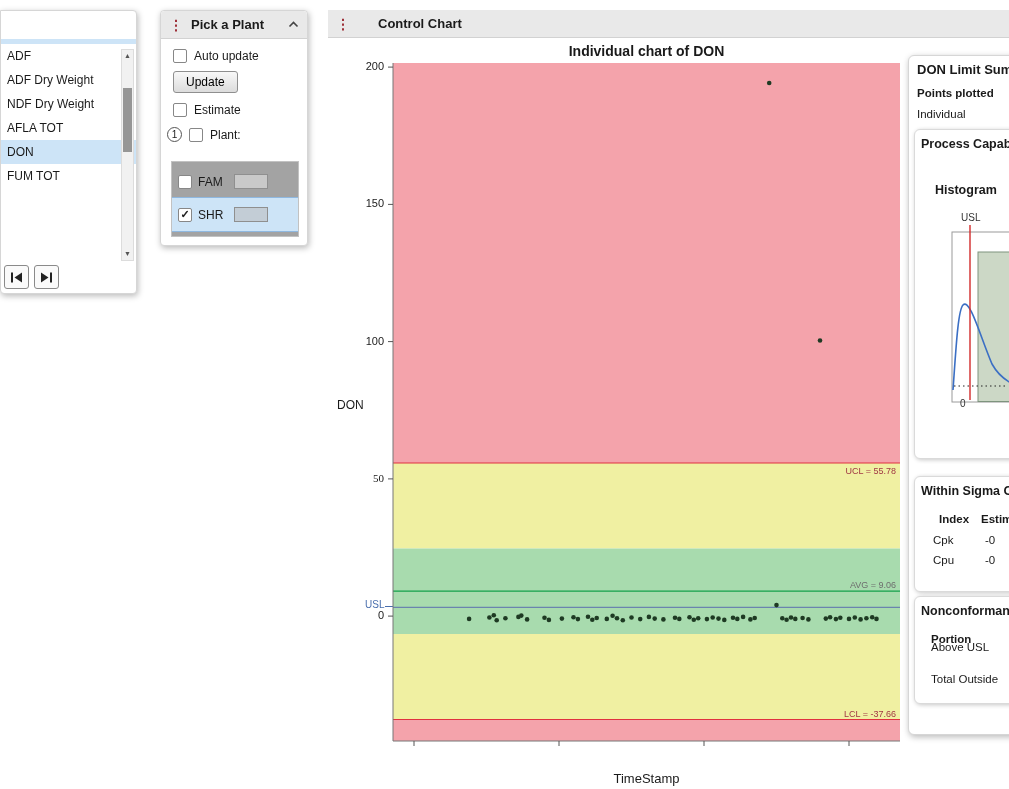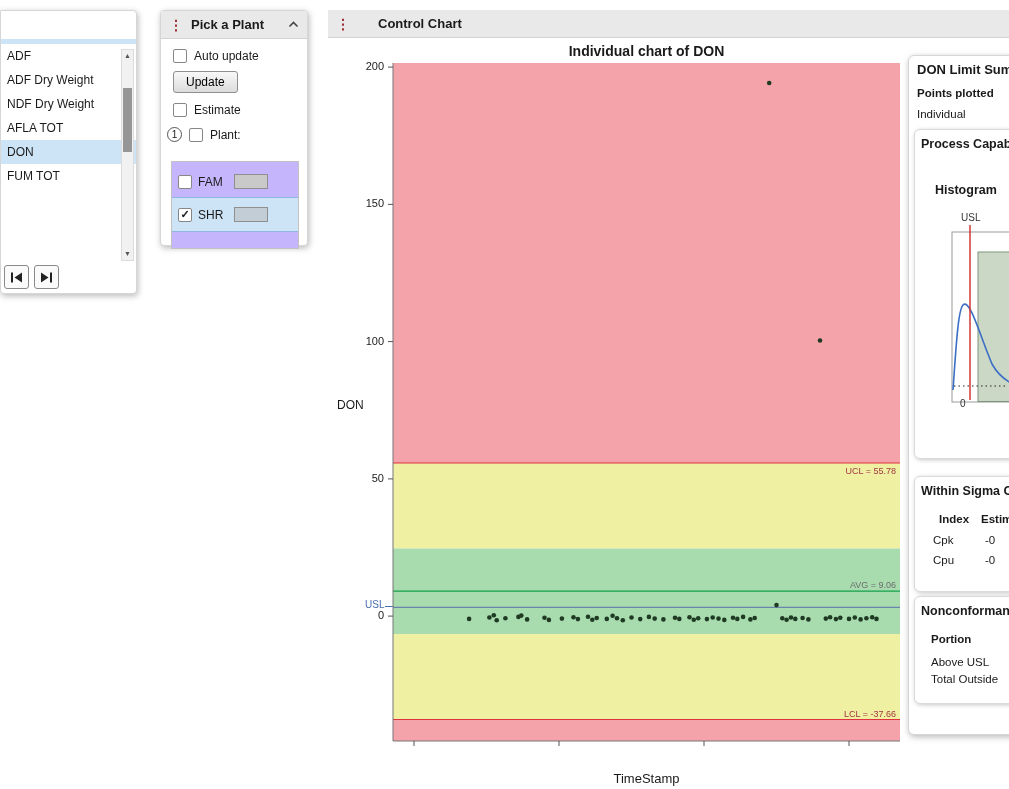--- a/index.html
+++ b/index.html
@@ -33,22 +33,22 @@
 
   
   .plant-card{left:160px;top:10px;width:148px;height:236px}
   .checkbox{width:14px;height:14px;min-width:14px;border:1px solid #878787;background:#fff;border-radius:2px;
     display:inline-flex;align-items:center;justify-content:center;font-size:11px;font-weight:bold;color:#222;cursor:pointer}
   .ctl-row{display:flex;align-items:center;gap:7px;margin:10px 0 0 12px;font-size:12px}
   .update-btn{margin:8px 0 0 12px;font-size:12px;padding:3px 12px;border:1px solid #8f8f8f;border-radius:3px;
     background:linear-gradient(#f8f8f8,#dcdcdc);cursor:pointer;font-family:inherit}
   .step-circle{width:15px;height:15px;border:1px solid #555;border-radius:50%;display:inline-flex;
     align-items:center;justify-content:center;font-size:10px;background:#fff}
-  .plant-box{position:absolute;left:10px;top:150px;width:128px;height:88px;border:1px solid #c2c2c2;
-    background:#c4b5fd;overflow:hidden;padding-top:3px}
+  .plant-box{position:absolute;left:10px;top:150px;width:128px;height:76px;border:1px solid #c2c2c2;
+    background:#a3a3a3;overflow:hidden;padding-top:3px}
   .plant-row{display:flex;align-items:center;gap:6px;height:33px;padding:0 6px;cursor:pointer}
   .plant-row.selected{background:#cde4f7;outline:1px solid #8fb8e0}
   .plant-label{font-size:12px;width:30px}
   .swatch{width:34px;height:15px;border:1px solid #8f8f8f}
 
   
   .chart-card{left:328px;top:10px;width:700px;height:779px;border-radius:0;border:none;box-shadow:none}
   .chart-card .panel-header{border-radius:0}
   .chart-title{position:absolute;left:65px;top:33px;width:507px;text-align:center;font-size:14px;font-weight:bold}
   .plot{position:absolute;left:65px;top:53px;width:507px;height:678px}
@@ -242,21 +242,21 @@
         <line x1="-5" x2="0" y1="141.4" y2="141.4" stroke="#555"></line>
         <line x1="-5" x2="0" y1="4.1" y2="4.1" stroke="#555"></line>
         <line x1="21.0" x2="21.0" y1="678" y2="683" stroke="#555"></line>
         <line x1="166.0" x2="166.0" y1="678" y2="683" stroke="#555"></line>
         <line x1="311.0" x2="311.0" y1="678" y2="683" stroke="#555"></line>
         <line x1="456.0" x2="456.0" y1="678" y2="683" stroke="#555"></line>
       </svg>
   </div>
   <div class="yticks">
       <div class="ytick" style="top: 599.105px;">0</div>
-      <div class="ytick" style="top: 461.858px;">50</div>
+      <div class="ytick" style="top: 461.858px; font-family: Liberation Serif, serif;">50</div>
       <div class="ytick" style="top: 324.611px;">100</div>
       <div class="ytick" style="top: 187.364px;">150</div>
       <div class="ytick" style="top: 50.1174px;">200</div>
     </div>
   <div class="xlabel">TimeStamp</div>
 </section>
 
 <section class="card summary-card">
   <div class="sum-title">DON Limit Summaries</div>
   <div class="pp-label">Points plotted</div>
@@ -291,17 +291,17 @@
           <span class="tcell1">Cpu</span>
           <span class="tcell2">-0</span>
         </div>
       </div>
   </div>
 
   <div class="sub-card sub-c">
     <div class="sec-title">Nonconformance</div>
     <div class="portion">Portion</div>
     <div>
-        <div class="ncrow" style="top: 59px; text-align: right;">Above USL</div>
+        <div class="ncrow" style="top: 44px; text-align: right;">Above USL</div>
         <div class="ncrow" style="top: 76px; text-align: right;">Total Outside</div>
       </div>
   </div>
 </section>
 
 </body></html>

